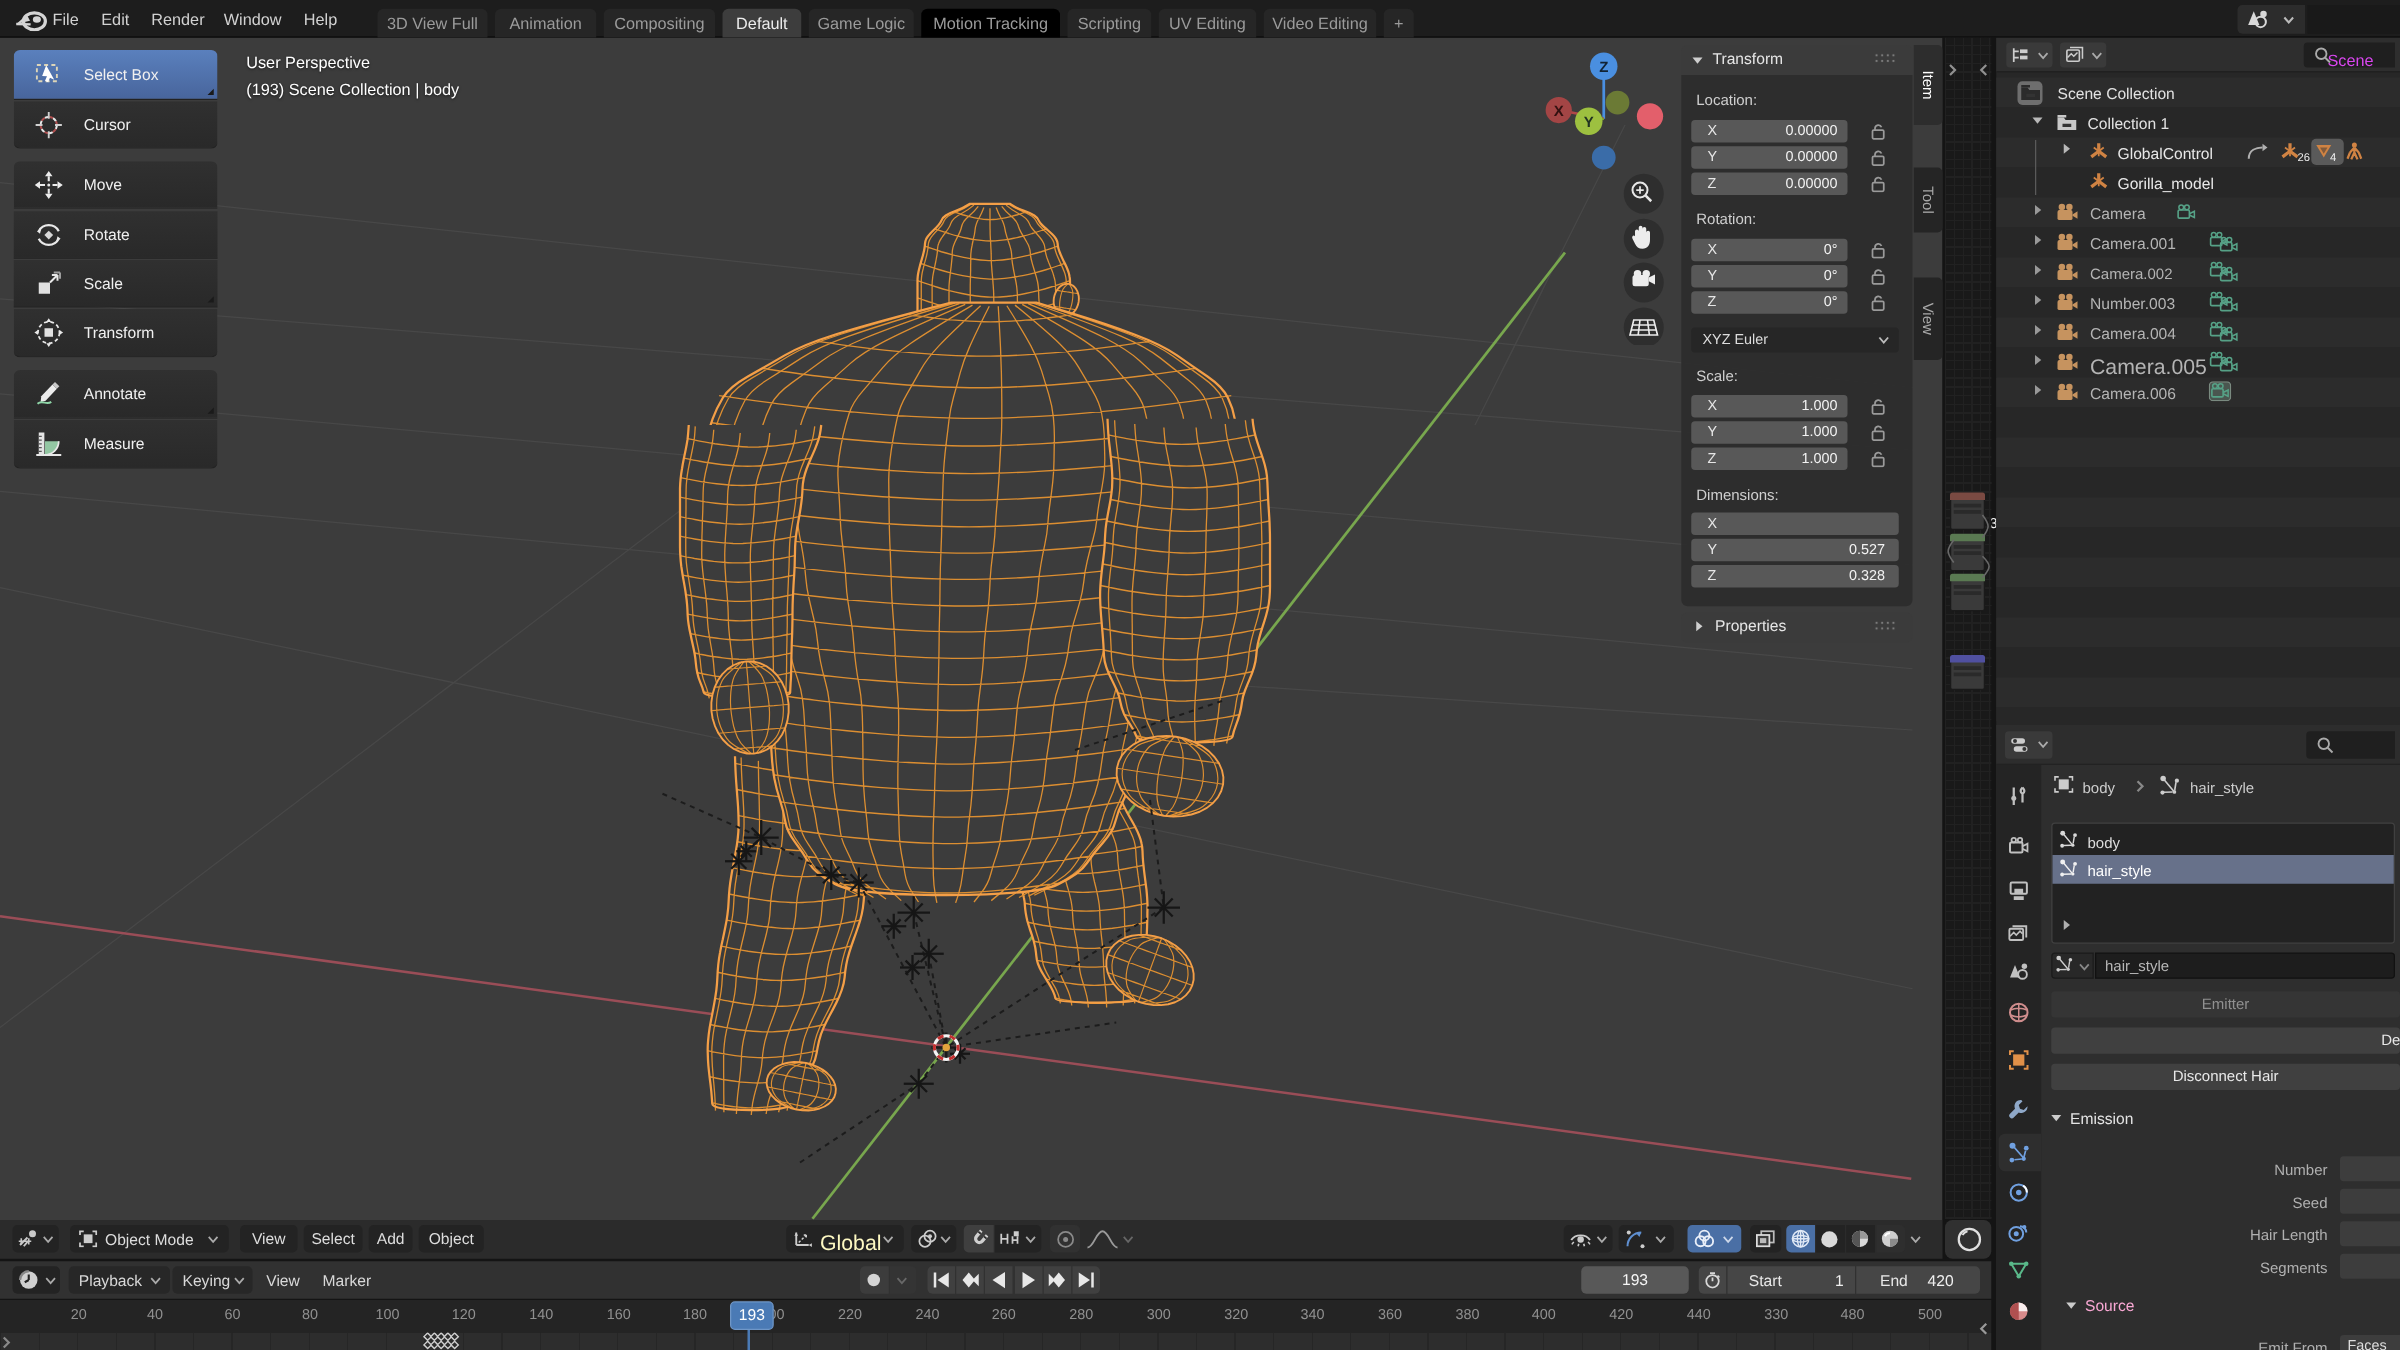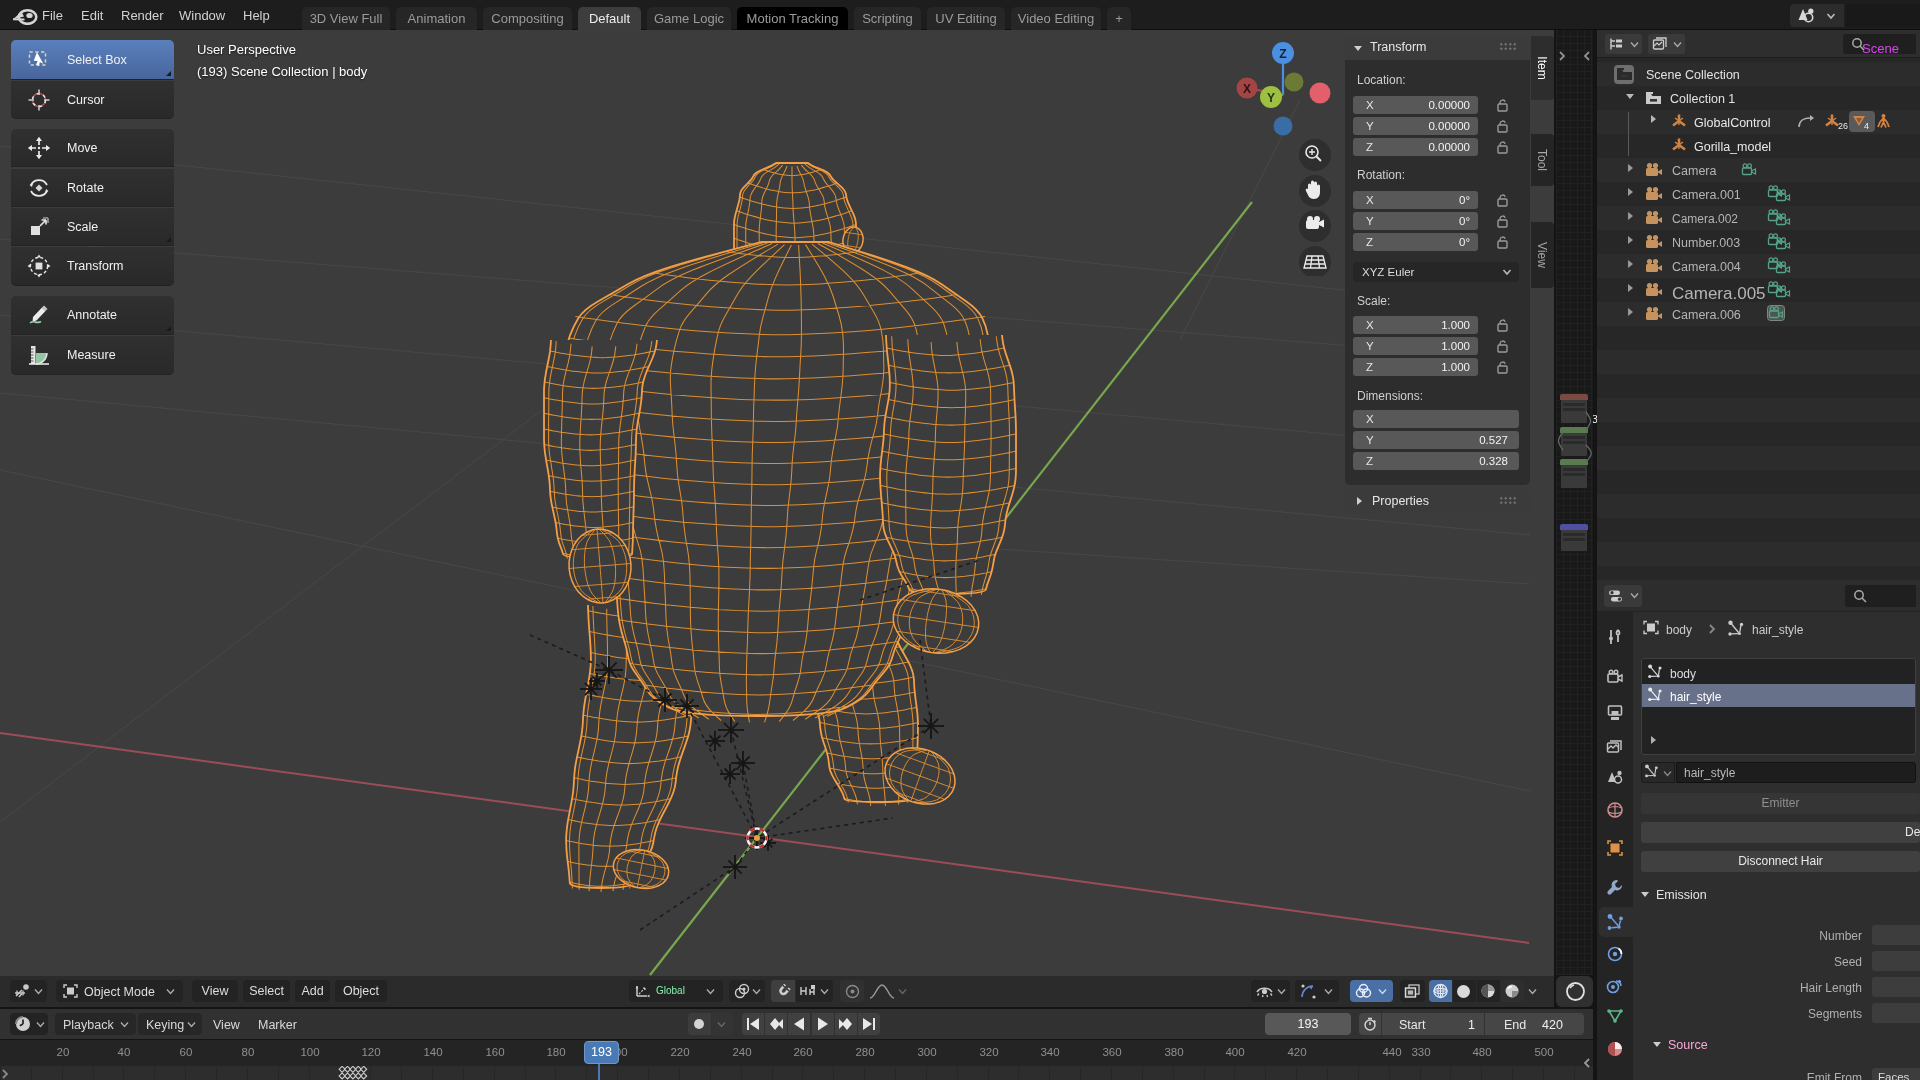--- a/index.html
+++ b/index.html
@@ -369,21 +369,21 @@
     <div class="abs txt" style="left:192px;top:980px;width:46px;height:22px;background:#232323;border-radius:4px;color:#dddddd;font-size:12.5px;text-align:center;line-height:22px;">View</div>
     <div class="abs txt" style="left:243px;top:980px;width:47px;height:22px;background:#232323;border-radius:4px;color:#dddddd;font-size:12.5px;text-align:center;line-height:22px;">Select</div>
     <div class="abs txt" style="left:295px;top:980px;width:35px;height:22px;background:#232323;border-radius:4px;color:#dddddd;font-size:12.5px;text-align:center;line-height:22px;">Add</div>
     <div class="abs txt" style="left:335px;top:980px;width:52px;height:22px;background:#232323;border-radius:4px;color:#dddddd;font-size:12.5px;text-align:center;line-height:22px;">Object</div>
     <div class="abs" style="left:629px;top:980px;width:94px;height:22px;background:#232323;border-radius:4px;"></div>
     <svg class="abs" style="left:635px;top:983px" width="15" height="15" viewBox="0 0 15 15">
       <path d="M2,13 L2,3 M2,13 L12,13" stroke="#ccc" stroke-width="1.5"></path>
       <path d="M2,3 l-1.5,2.5 h3 Z M12,13 l2.5,-1.5 v3 Z" fill="#ccc"></path>
       <path d="M4,11 L10,5 M10,5 h-3 M10,5 v3" stroke="#ccc" stroke-width="1.2" fill="none" stroke-dasharray="2 1.4"></path>
     </svg>
-    <div class="abs txt" style="left:656px;top:986px;font-size:10px;color:#86efac;line-height:1;">Global</div>
+    <div class="abs txt" style="left:656px;top:986px;font-size:17px;color:#fef9c3;line-height:1;">Global</div>
     <svg class="abs" style="left:706px;top:988px" width="9" height="7" viewBox="0 0 9 7">
       <path d="M1,1.5 L4.5,5.5 L8,1.5" stroke="#aaaaaa" stroke-width="1.4" fill="none"></path>
     </svg>
     <div class="abs" style="left:729px;top:980px;width:36px;height:22px;background:#232323;border-radius:4px;"></div>
     <svg class="abs" style="left:734px;top:983px" width="16" height="16" viewBox="0 0 16 16">
       <circle cx="6" cy="10" r="4.5" fill="none" stroke="#ccc" stroke-width="1.4"></circle>
       <circle cx="10" cy="6" r="4.5" fill="none" stroke="#ccc" stroke-width="1.4"></circle>
       <circle cx="10" cy="6" r="1.6" fill="#ccc"></circle>
     </svg>
     <svg class="abs" style="left:752px;top:988px" width="9" height="7" viewBox="0 0 9 7">
@@ -587,21 +587,21 @@
     <div class="abs txt" style="left:742px;top:1047px;font-size:11.5px;color:#909090;line-height:1;transform:translateX(-50%);">240</div>
     <div class="abs txt" style="left:803px;top:1047px;font-size:11.5px;color:#909090;line-height:1;transform:translateX(-50%);">260</div>
     <div class="abs txt" style="left:865px;top:1047px;font-size:11.5px;color:#909090;line-height:1;transform:translateX(-50%);">280</div>
     <div class="abs txt" style="left:927px;top:1047px;font-size:11.5px;color:#909090;line-height:1;transform:translateX(-50%);">300</div>
     <div class="abs txt" style="left:989px;top:1047px;font-size:11.5px;color:#909090;line-height:1;transform:translateX(-50%);">320</div>
     <div class="abs txt" style="left:1050px;top:1047px;font-size:11.5px;color:#909090;line-height:1;transform:translateX(-50%);">340</div>
     <div class="abs txt" style="left:1112px;top:1047px;font-size:11.5px;color:#909090;line-height:1;transform:translateX(-50%);">360</div>
     <div class="abs txt" style="left:1174px;top:1047px;font-size:11.5px;color:#909090;line-height:1;transform:translateX(-50%);">380</div>
     <div class="abs txt" style="left:1235px;top:1047px;font-size:11.5px;color:#909090;line-height:1;transform:translateX(-50%);">400</div>
     <div class="abs txt" style="left:1297px;top:1047px;font-size:11.5px;color:#909090;line-height:1;transform:translateX(-50%);">420</div>
-    <div class="abs txt" style="left:1359px;top:1047px;font-size:11.5px;color:#909090;line-height:1;transform:translateX(-50%);margin-left:33px;">440</div>
+    <div class="abs txt" style="left:1359px;top:1047px;font-size:11.5px;color:#909090;line-height:1;transform:translateX(-50%);">440</div>
     <div class="abs txt" style="left:1421px;top:1047px;font-size:11.5px;color:#909090;line-height:1;transform:translateX(-50%);">330</div>
     <div class="abs txt" style="left:1482px;top:1047px;font-size:11.5px;color:#909090;line-height:1;transform:translateX(-50%);">480</div>
     <div class="abs txt" style="left:1544px;top:1047px;font-size:11.5px;color:#909090;line-height:1;transform:translateX(-50%);">500</div>
     <div class="abs" style="left:0px;top:1066px;width:1593px;height:14px;background-color:#2d2d2d;background-image:repeating-linear-gradient(90deg,#262626 0 1px,transparent 1px 30.86px),repeating-linear-gradient(90deg,#1f1f1f 0 1px,transparent 1px 61.72px);"></div>
     <svg class="abs" style="left:0;top:1066px" width="400" height="14" viewBox="0 0 400 14">
       <rect x="340.0" y="1.2" width="4.2" height="4.2" transform="rotate(45 342.1 3.3)" fill="#2d2d2d" stroke="#cfcfcf" stroke-width="1.1"></rect>
       <rect x="345.4" y="1.2" width="4.2" height="4.2" transform="rotate(45 347.5 3.3)" fill="#2d2d2d" stroke="#cfcfcf" stroke-width="1.1"></rect>
       <rect x="350.8" y="1.2" width="4.2" height="4.2" transform="rotate(45 352.9 3.3)" fill="#2d2d2d" stroke="#cfcfcf" stroke-width="1.1"></rect>
       <rect x="356.2" y="1.2" width="4.2" height="4.2" transform="rotate(45 358.3 3.3)" fill="#2d2d2d" stroke="#cfcfcf" stroke-width="1.1"></rect>
       <rect x="361.6" y="1.2" width="4.2" height="4.2" transform="rotate(45 363.7 3.3)" fill="#2d2d2d" stroke="#cfcfcf" stroke-width="1.1"></rect>

